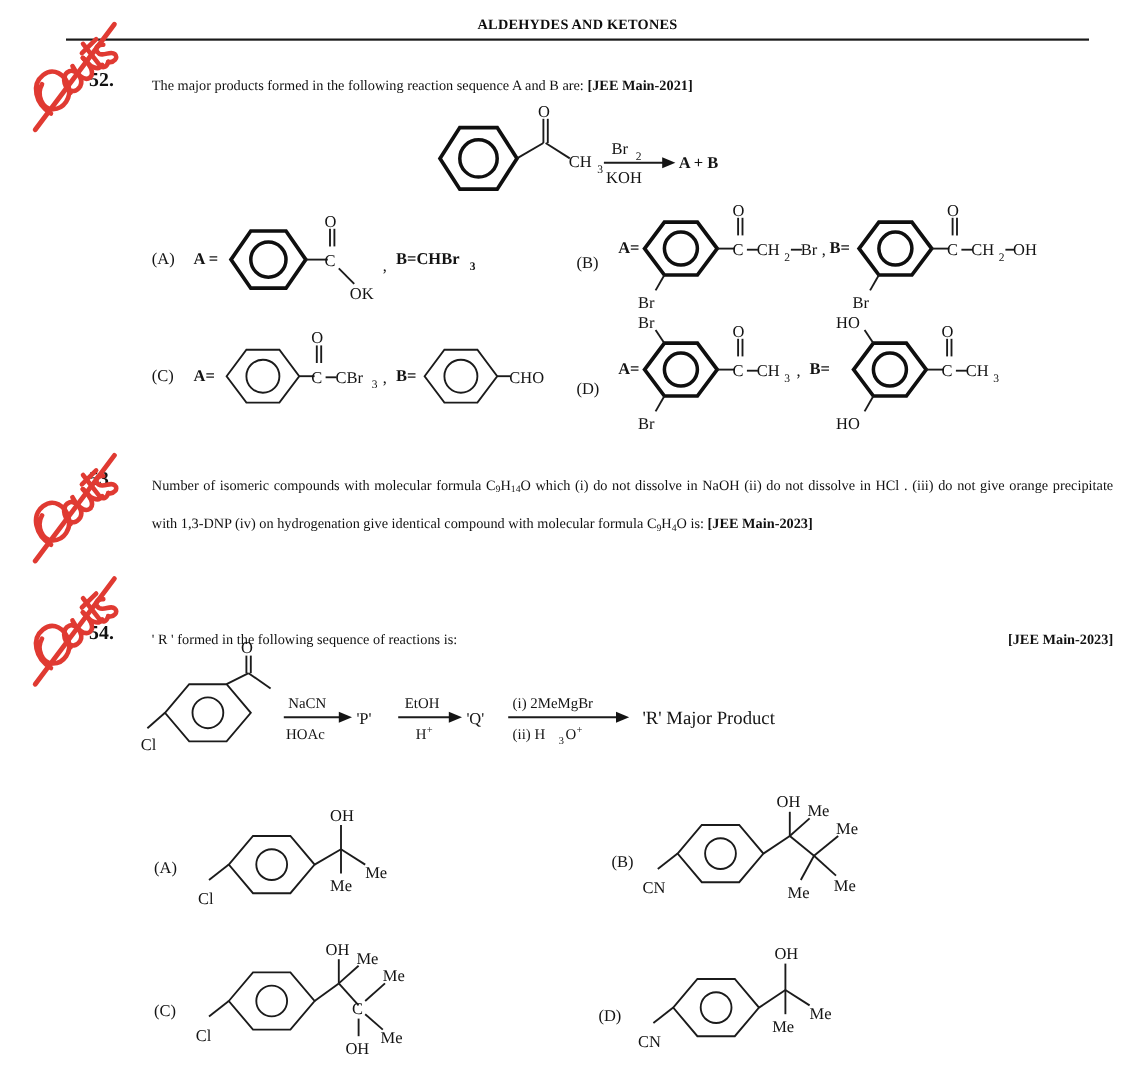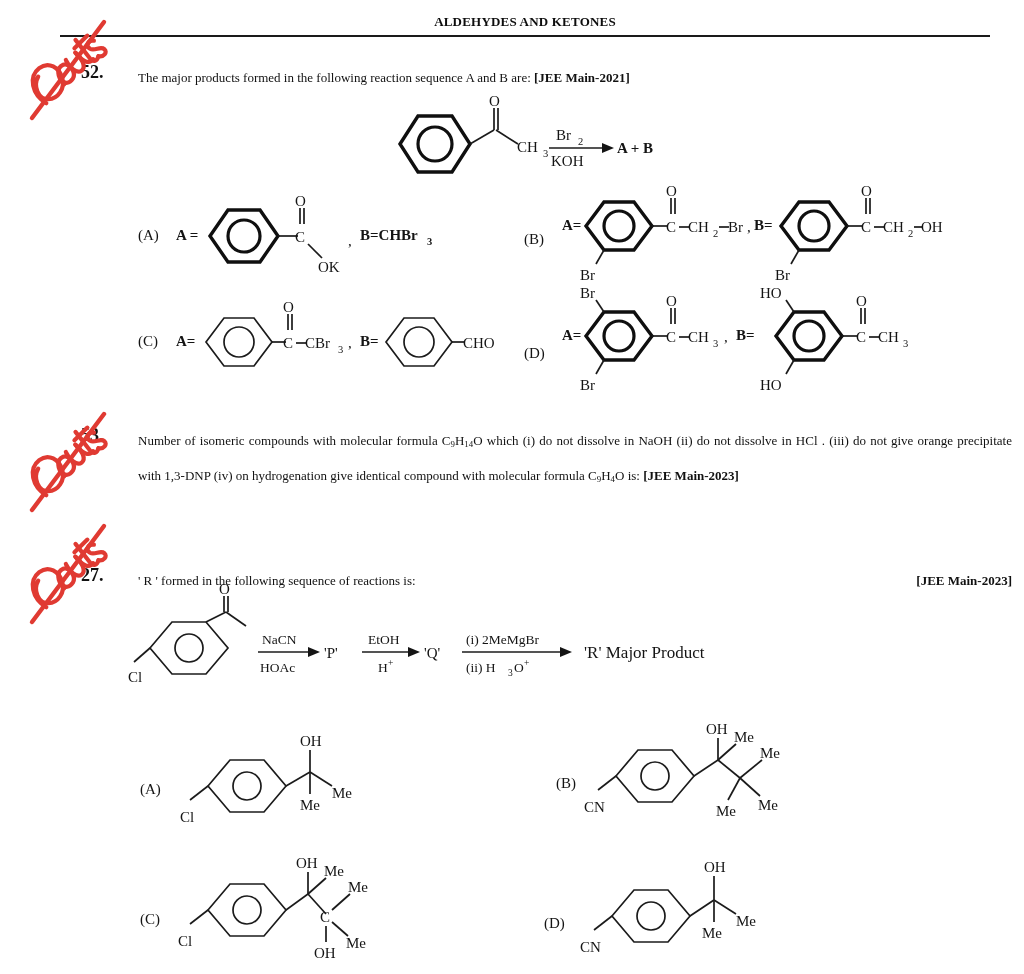--- a/index.html
+++ b/index.html
@@ -318,21 +318,21 @@
 
   <div class="q-block" id="q53">
     <div class="q-num">53.</div>
     <div class="q-text">
       <span>Number of isomeric compounds with molecular formula C</span><sub>9</sub><span>H</span><sub>14</sub><span>O</span><span> which (i) do not dissolve in NaOH (ii) do not dissolve in HCl . (iii) do not give orange precipitate with 1,3-DNP (iv) on hydrogenation give identical compound with molecular formula C</span><sub>9</sub><span>H</span><sub>4</sub><span>O</span><span> is:</span>
       <span class="jee-tag">[JEE Main-2023]</span>
     </div>
   </div>
 
   <div class="q-block" id="q54">
-    <div class="q-num">27.</div>
+    <div class="q-num">54.</div>
     <div class="q-text">
       <span>' R ' formed in the following sequence of reactions is:</span>
       <span class="jee-tag jee-right">[JEE Main-2023]</span>
     </div>
   </div>
 
   <svg class="struct scheme54" width="580" height="100" viewBox="0 0 580 100">
     <g>
       <polygon class="bond" points="22,44 44,18 78,18 100,44 78,70 44,70"></polygon>
       <circle class="ring-inner" cx="61" cy="44" r="14"></circle>

